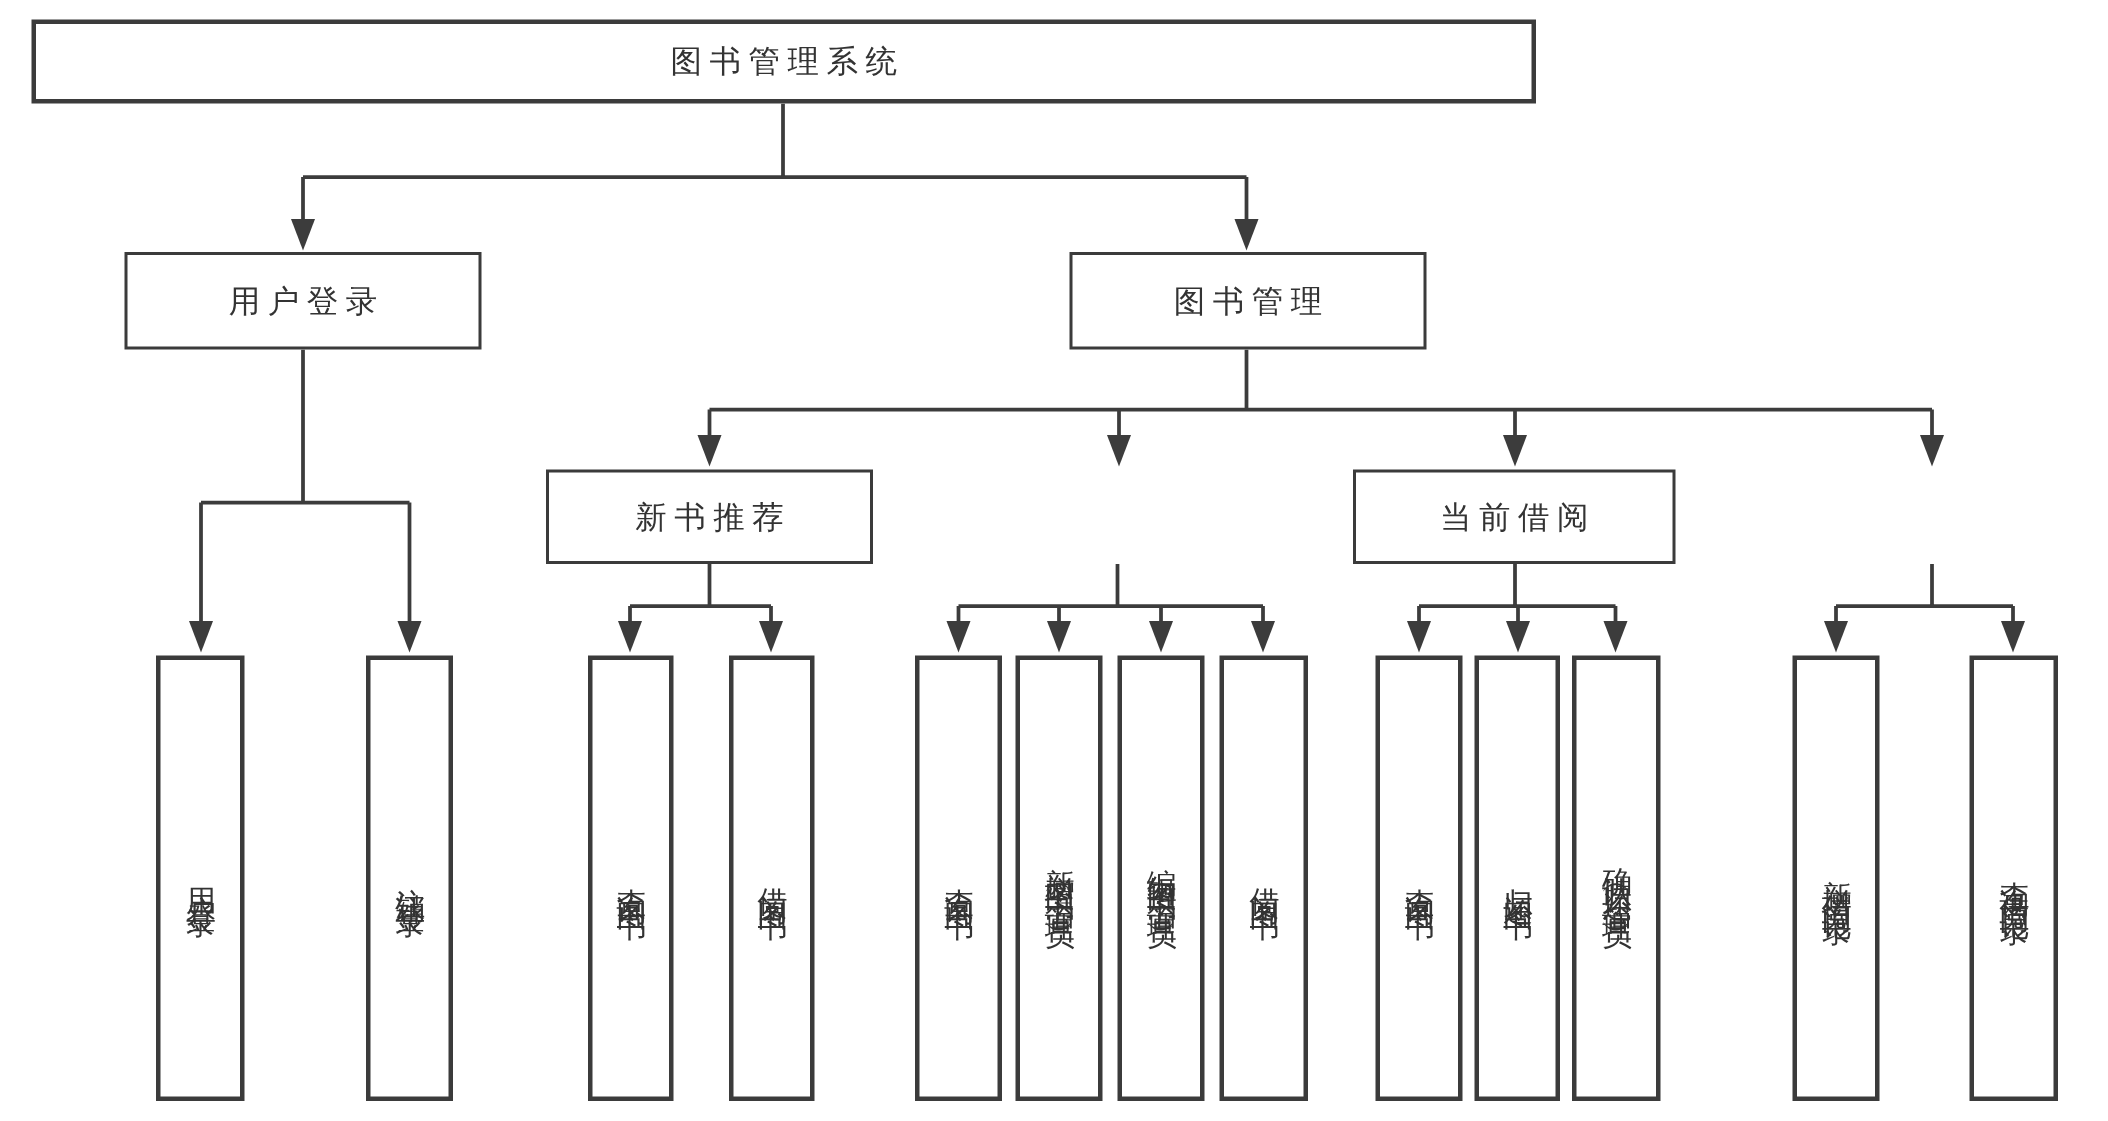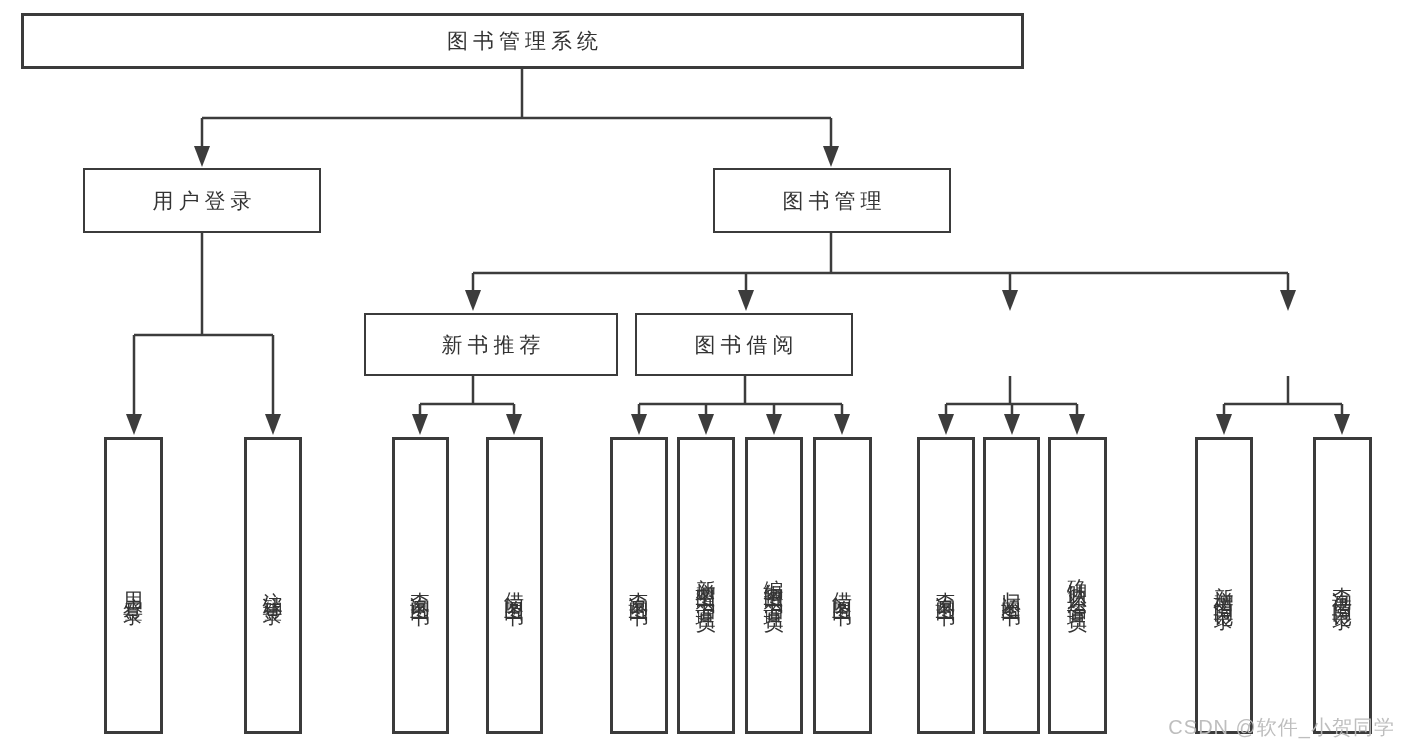--- a/index.html
+++ b/index.html
@@ -111,25 +111,25 @@
     <span class="hlabel">图书管理系统</span>
   </div>
 
   <div class="node" style="left:83px; top:168px; width:238px; height:65px;">
     <span class="hlabel">用户登录</span>
   </div>
   <div class="node" style="left:713px; top:168px; width:238px; height:65px;text-align:center;">
     <span class="hlabel">图书管理</span>
   </div>
 
-  <div class="node" style="left:364px; top:313px; width:254px; height:63px;">
+  <div class="node" style="left:364px; top:313px; width:218px; height:63px;">
     <span class="hlabel">新书推荐</span>
   </div>
-  <div class="node" style="left:635px; top:313px; width:218px; height:63px;">
-    <span class="hlabel">图书借阅</span>
+  <div class="node" style="left:902px; top:313px; width:215px; height:63px;">
+    <span class="hlabel">当前借阅</span>
   </div>
 
   <div class="node vnode" style="left:104px; top:437px; width:59px; height:297px;">
     <span class="vlabel">用户登录</span>
   </div>
   <div class="node vnode" style="left:244px; top:437px; width:58px; height:297px;">
     <span class="vlabel">注销登录</span>
   </div>
 
   <div class="node vnode" style="left:392px; top:437px; width:57px; height:297px;">
@@ -162,15 +162,14 @@
     <span class="vlabel">确认归还（管理员）</span>
   </div>
 
   <div class="node vnode" style="left:1195px; top:437px; width:58px; height:297px;">
     <span class="vlabel">新增借阅记录</span>
   </div>
   <div class="node vnode" style="left:1313px; top:437px; width:59px; height:297px;">
     <span class="vlabel">查询借阅记录</span>
   </div>
 
-  <div class="watermark">CSDN @软件_小贺同学</div>
 
 </div>
 
 </body></html>

